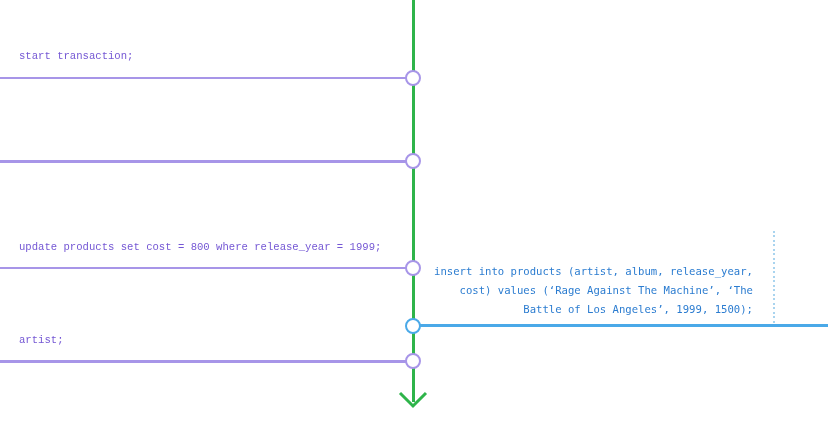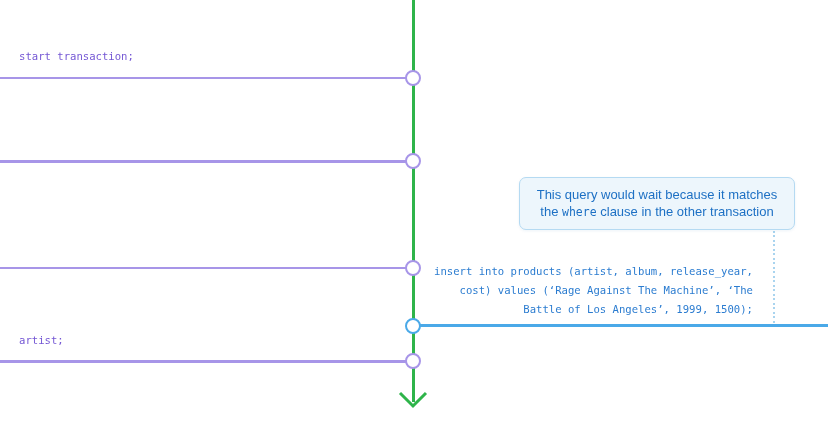--- a/index.html
+++ b/index.html
@@ -67,21 +67,21 @@
   .marker-blue { top: 317.5px; border-color: var(--blue-line); }
 
   
   .sql {
     position: absolute;
     font-size: 10.6px;
     letter-spacing: 0;
     white-space: pre-line;
     z-index: 2;
   }
-  .sql-purple { color: var(--purple-text); }
+  .sql-purple { color: var(--purple-text); font-family: Liberation Mono, monospace; }
   .sql-blue   { color: var(--blue-text); text-align: right; }
   .s1 { left: 19px; top: 48px;  line-height: 17.5px; }
   .s2 { left: 19px; top: 117px; line-height: 17.5px; }
   .s3 { left: 19px; top: 239px; line-height: 17.5px; }
   .s4 { left: 19px; top: 332px; line-height: 17.5px; }
   .s-insert { left: 434px; top: 262px; line-height: 19px; }
 
   
   .tooltip {
     position: absolute;
@@ -131,32 +131,29 @@
     <polyline points="2,2 15,15 28,2"></polyline>
   </svg>
 
   <div class="sql sql-purple s1">start transaction;</div>
   <div class="hline l1"></div>
   <div class="marker m1"></div>
 
   <div class="hline l2"></div>
   <div class="marker m2"></div>
 
+  <div class="sql sql-purple s3">update products set cost = 800 where release_year = 1999;</div>
   <div class="hline l3"></div>
   <div class="marker m3"></div>
 
   <div class="sql sql-purple s4">artist;</div>
   <div class="hline l4"></div>
   <div class="marker m4"></div>
 
   <div class="sql sql-blue s-insert">insert into products (artist, album, release_year,
 cost) values (‘Rage Against The Machine’, ‘The
 Battle of Los Angeles’, 1999, 1500);</div>
   <div class="hline-blue"></div>
   <div class="marker marker-blue"></div>
 
-  <div class="tooltip">
-    <div>This query would wait because it matches</div>
-    <div><span>the </span><span class="code">where</span><span> clause in the other transaction</span></div>
-  </div>
   <div class="pointer"></div>
 
 </div>
 
 </body></html>

